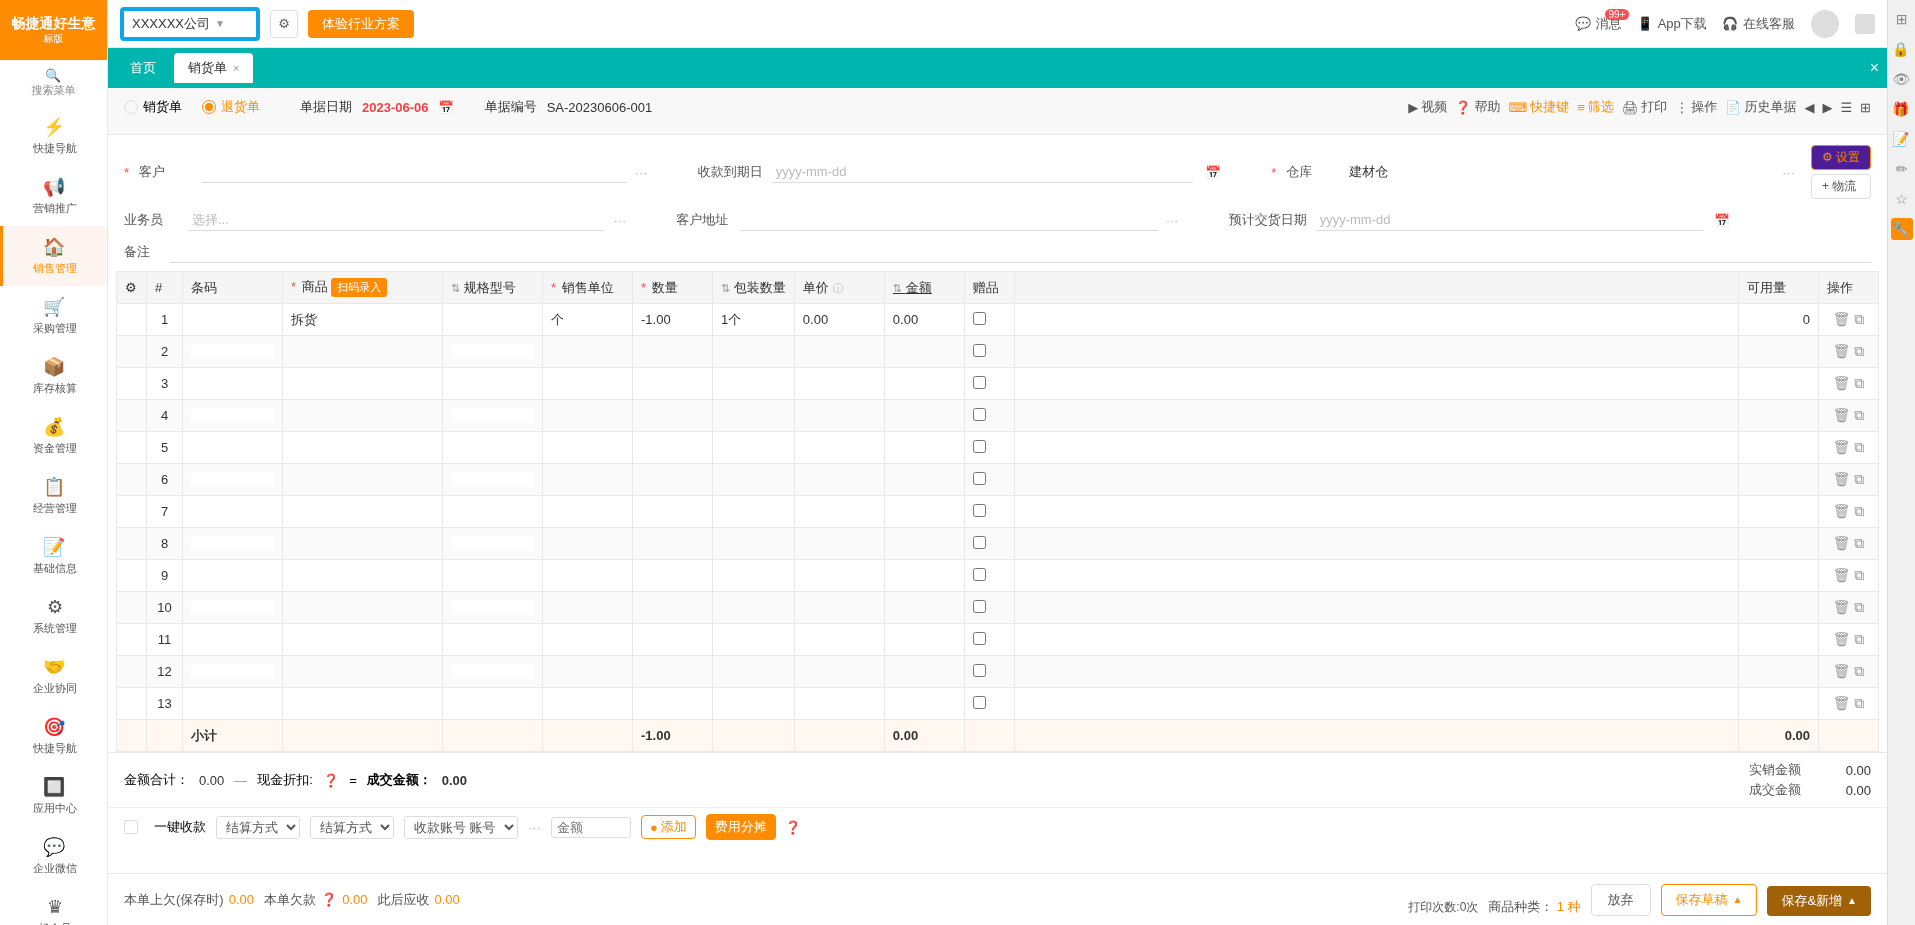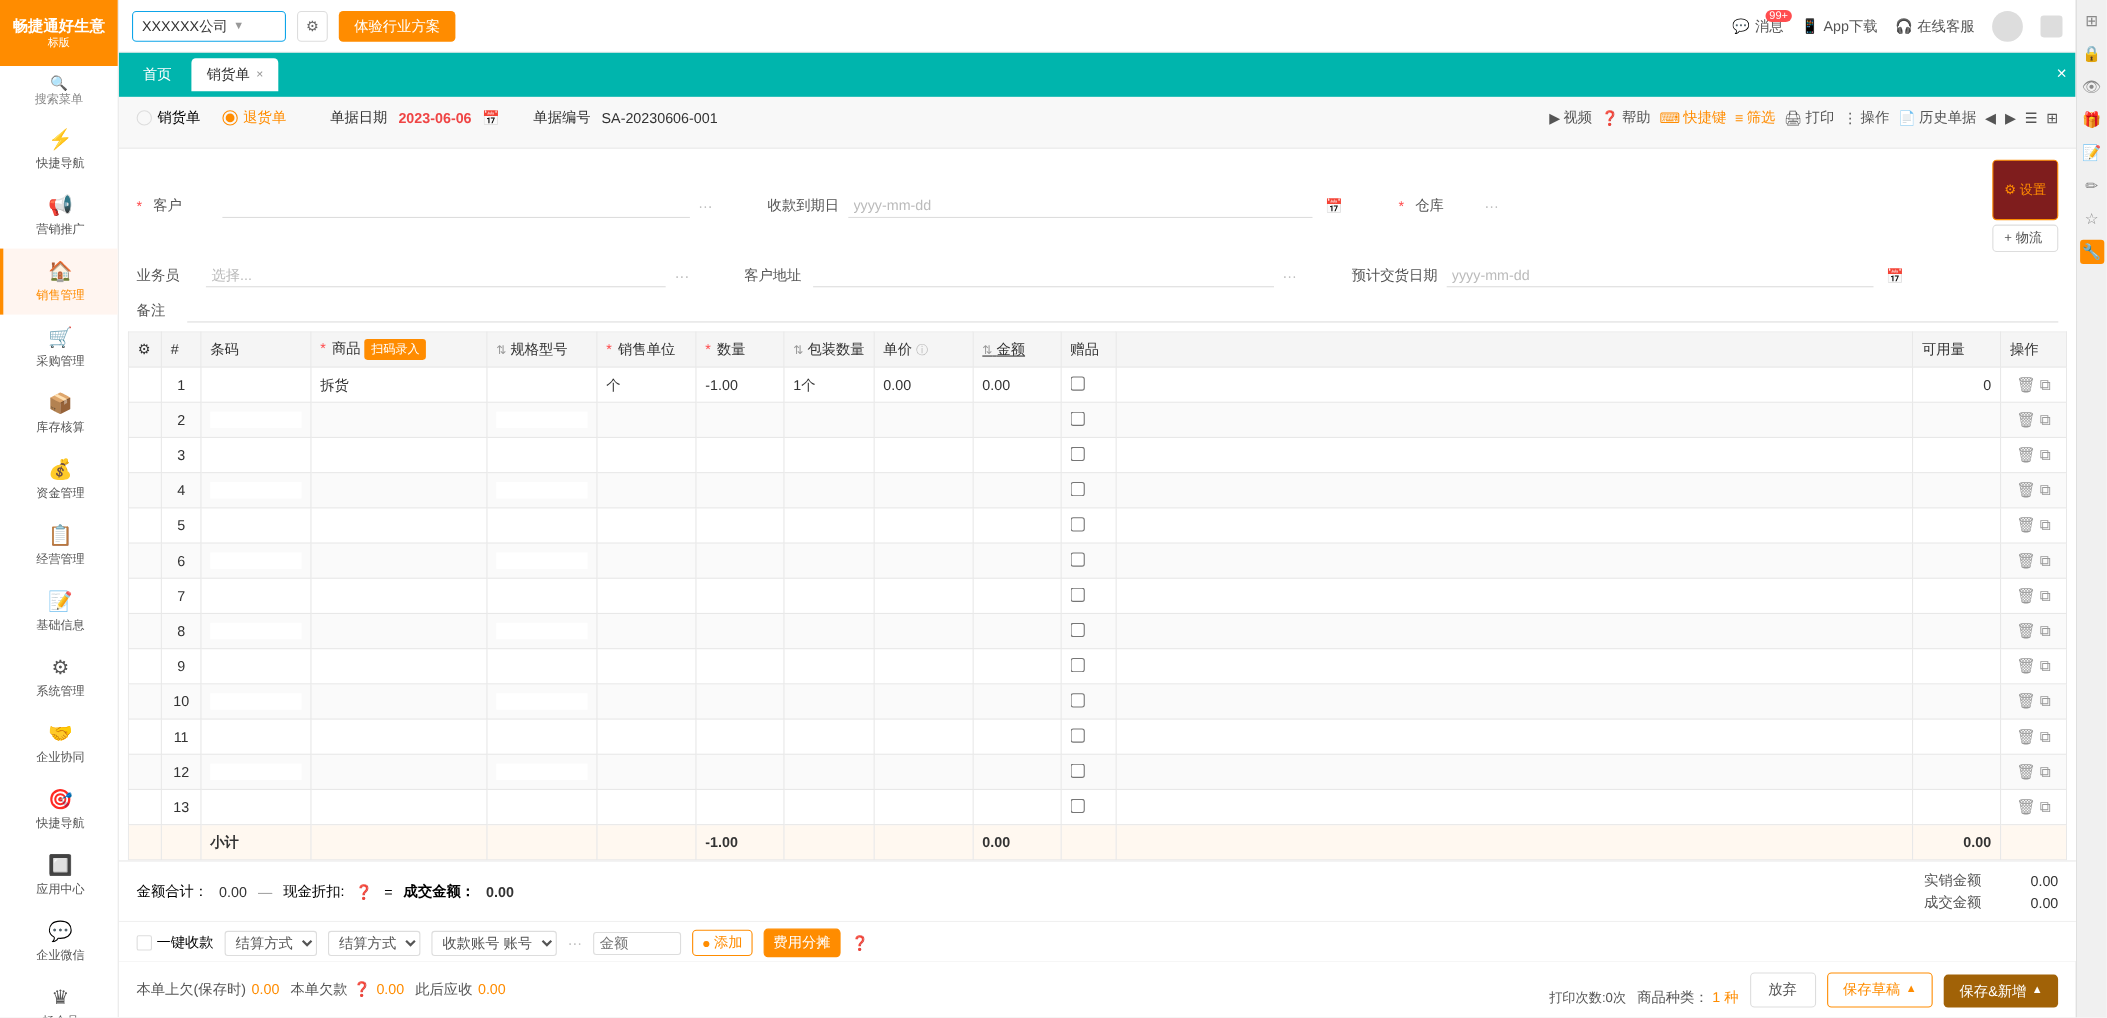--- a/index.html
+++ b/index.html
@@ -14,21 +14,21 @@
     .sidebar-item.active { background: #fff5f0; color: #ff8c00; border-left: 3px solid #ff8c00; }
     .sidebar-item .icon { font-size: 18px; margin-bottom: 3px; }
     .sidebar-item .label { font-size: 11px; text-align: center; }
     .sidebar-search { display: flex; flex-direction: column; align-items: center; padding: 8px 5px; cursor: pointer; color: #555; }
 
     
     .main { flex: 1; display: flex; flex-direction: column; overflow: hidden; }
 
     
     .topbar { height: 48px; background: #fff; display: flex; align-items: center; padding: 0 12px; border-bottom: 1px solid #e8e8e8; gap: 10px; }
-    .company-selector { display: flex; align-items: center; gap: 5px; border: 1px solid #0ea5e9; border-radius: 4px; padding: 4px 8px; cursor: pointer; min-width: 140px; }
+    .company-selector { display: flex; align-items: center; gap: 5px; border: 4px solid #0ea5e9; border-radius: 4px; padding: 4px 8px; cursor: pointer; min-width: 140px; }
     .company-selector .name { color: #333; }
     .company-selector .chevron { color: #999; font-size: 10px; }
     .gear-btn { width: 28px; height: 28px; border: 1px solid #ddd; border-radius: 4px; display: flex; align-items: center; justify-content: center; cursor: pointer; color: #666; }
     .trial-btn { background: #ff8c00; color: #fff; border: none; border-radius: 4px; padding: 5px 14px; cursor: pointer; font-size: 13px; }
     .topbar-right { margin-left: auto; display: flex; align-items: center; gap: 16px; color: #555; }
     .topbar-right .msg-item { display: flex; align-items: center; gap: 4px; cursor: pointer; position: relative; }
     .badge { background: #ff4d4f; color: #fff; border-radius: 10px; font-size: 10px; padding: 0 4px; position: absolute; top: -6px; right: -8px; }
     .avatar { width: 28px; height: 28px; border-radius: 50%; background: #ddd; }
 
     
@@ -53,21 +53,21 @@
     .form-actions { margin-left: auto; display: flex; align-items: center; gap: 8px; color: #555; font-size: 12px; }
     .form-actions span { cursor: pointer; display: flex; align-items: center; gap: 3px; }
     .fields-row { display: flex; align-items: center; margin-bottom: 10px; gap: 0; }
     .field-group { display: flex; align-items: center; flex: 1; gap: 8px; }
     .field-label { color: #555; white-space: nowrap; min-width: 55px; }
     .required { color: #ff4d4f; margin-right: 2px; }
     .field-input { flex: 1; border: none; border-bottom: 1px solid #ddd; padding: 3px 5px; color: #000000; outline: none; }
     .field-input::placeholder { color: #bbb; }
     .field-dots { color: #bbb; cursor: pointer; }
     .field-calendar { color: #bbb; cursor: pointer; margin-left: 4px; }
-    .btn-setting { border: 1px solid #ff8c00; color: #ff8c00; background: #7f1d1d; border-radius: 4px; padding: 18px 10px; cursor: pointer; font-size: 12px; display: flex; align-items: center; gap: 3px; }
+    .btn-setting { border: 1px solid #ff8c00; color: #ff8c00; background: #4c1d95; border-radius: 4px; padding: 3px 10px; cursor: pointer; font-size: 12px; display: flex; align-items: center; gap: 3px; }
     .btn-logistics { border: 1px solid #ddd; color: #555; background: #fff; border-radius: 4px; padding: 3px 10px; cursor: pointer; font-size: 12px; display: flex; align-items: center; gap: 3px; }
 
     .remarks-row { padding: 0 16px 10px; display: flex; align-items: center; gap: 20px; }
     .remarks-label { color: #555; }
 
     
     .table-container { padding: 0 8px; }
     .data-table { width: 100%; border-collapse: collapse; }
     .data-table th { background: #f5f5f5; border: 1px solid #e8e8e8; padding: 6px 8px; text-align: left; white-space: nowrap; font-weight: normal; color: #333; }
     .data-table td { border: 1px solid #e8e8e8; padding: 5px 8px; color: #333; height: 32px; }
@@ -90,21 +90,21 @@
     .col-ops { width: 60px; text-align: center; }
     .op-btn { color: #999; cursor: pointer; background: none; border: none; font-size: 14px; }
     .th-icon { color: #999; cursor: pointer; font-size: 11px; }
 
     
     .footer-summary { padding: 8px 16px; background: #fff; border-top: 1px solid #e8e8e8; display: flex; align-items: center; gap: 10px; }
     .summary-dash { color: #999; }
 
     
     .payment-row { padding: 6px 16px; background: #fff; display: flex; align-items: center; gap: 10px; border-top: 1px solid #f0f0f0; }
-    .checkbox-item { display: flex; align-items: center; gap: 4px; }
+    .checkbox-item { display: flex; align-items: center; gap: 16px; }
     .custom-checkbox { width: 14px; height: 14px; border: 1px solid #ddd; border-radius: 2px; }
     .select-style { border: 1px solid #ddd; border-radius: 3px; padding: 2px 5px; color: #555; background: #fff; }
     .btn-add { color: #ff8c00; border: 1px solid #ff8c00; background: #fff; border-radius: 4px; padding: 2px 8px; cursor: pointer; display: flex; align-items: center; gap: 3px; }
     .btn-fenpai { background: #fff; border: 1px solid #ff8c00; color: #ff8c00; border-radius: 4px; padding: 3px 8px; cursor: pointer; }
     .btn-fenpai.active { background: #ff8c00; color: #fff; }
     .help-icon { color: #bbb; cursor: pointer; }
 
     
     .bottom-bar { height: 52px; background: #fff; border-top: 1px solid #e8e8e8; display: flex; align-items: center; padding: 0 16px; gap: 10px; }
     .bottom-info { color: #555; display: flex; align-items: center; gap: 5px; font-size: 12px; }
@@ -319,20 +319,21 @@
           <div style="width:50px"></div>
           <div class="field-group">
             <span class="field-label">收款到期日</span>
             <input class="field-input" style="flex: 1 1 0%;" placeholder="yyyy-mm-dd">
             <span class="field-calendar">📅</span>
           </div>
           <div style="width:50px"></div>
           <div class="field-group">
             <span class="required">*</span>
             <span class="field-label">仓库</span>
+            <span style="color:#333;flex:1">建材仓</span>
             <span class="field-dots">···</span>
           </div>
 
           <div style="display:flex;flex-direction:column;gap:4px;margin-left:16px">
             <button class="btn-setting">⚙ 设置</button>
             <button class="btn-logistics">+ 物流</button>
           </div>
         </div>
 
         <div class="fields-row">

